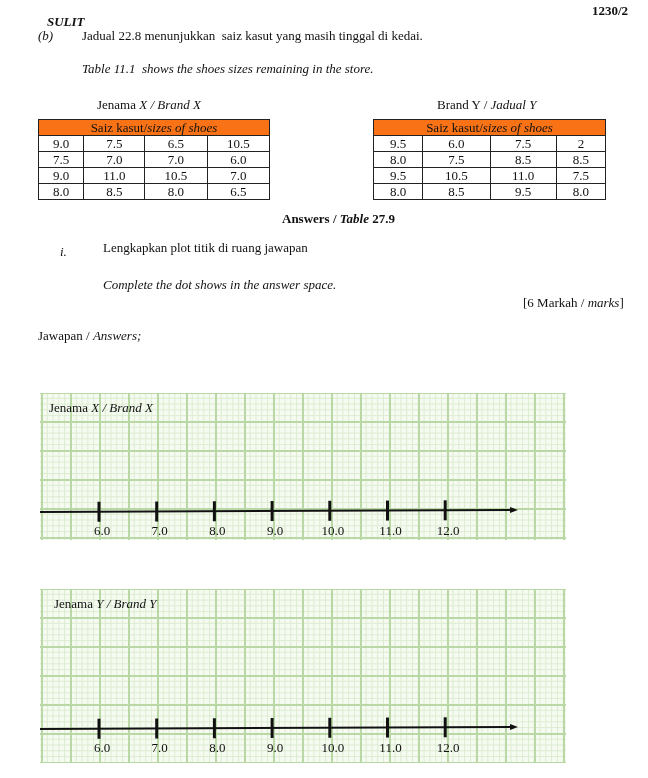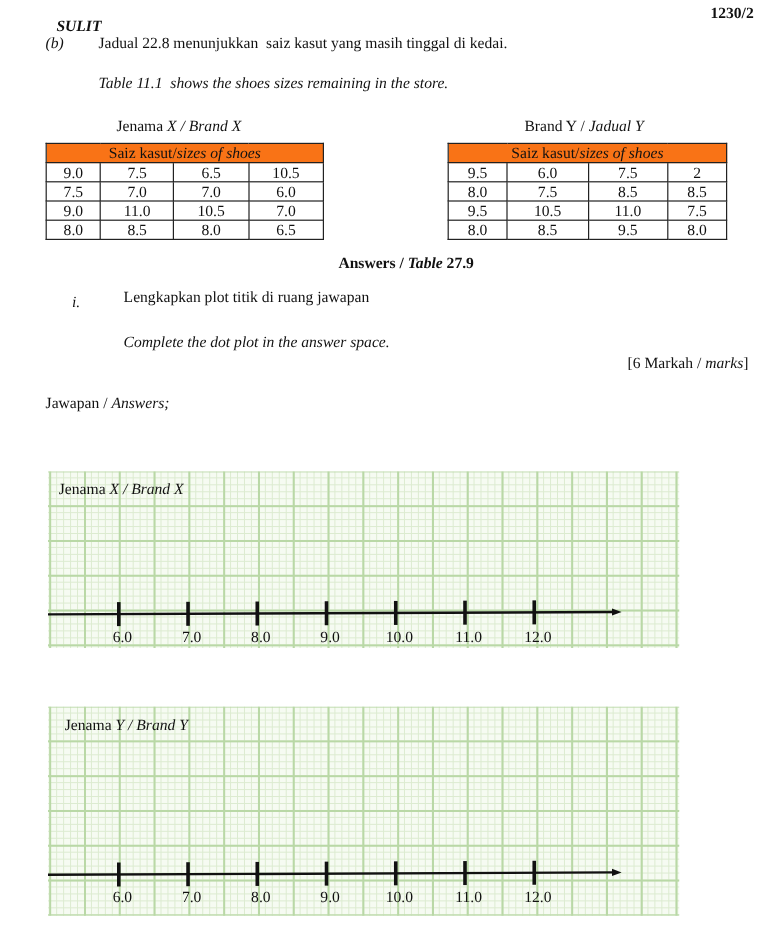--- a/index.html
+++ b/index.html
@@ -98,21 +98,21 @@
         <td>9.5</td>
         <td>8.0</td>
       </tr>
 </tbody>
   </table>
 
 <div class="abs bold" style="left:282px;top:211px;white-space:pre;"><span>Answers / </span><span class="it">Table</span><span> 27.9</span></div>
 
 <div class="abs it" style="left:60px;top:244px;">i.</div>
 <div class="abs" style="left:103px;top:240px;">Lengkapkan plot titik di ruang jawapan</div>
-<div class="abs it" style="left:103px;top:277px;">Complete the dot plot in the answer space.</div>
+<div class="abs it" style="left:103px;top:277px;">Complete the dot shows in the answer space.</div>
 <div class="abs" style="left:523px;top:295px;white-space:pre;"><span>[6 Markah / </span><span class="it">marks</span><span>]</span></div>
 
 <div class="abs" style="left:38px;top:328px;white-space:pre;"><span>Jawapan / </span><span class="it">Answers;</span></div>
 
 <div class="grid" style="left:40px;top:393px;width:526px;height:147px;">
   <div class="plot-label" style="left:9px;top:7px;"><span>Jenama </span><span class="it">X / Brand X</span></div>
   <svg class="axis" width="526" height="147">
       <line x1="0" y1="119" x2="472" y2="117" stroke="#111" stroke-width="2"></line>
       <polygon points="478,117 470,114 470,120" fill="#111"></polygon>
       <line x1="59" x2="59" y1="108.75313807531381" y2="128.7531380753138" stroke="#111" stroke-width="3"></line>

